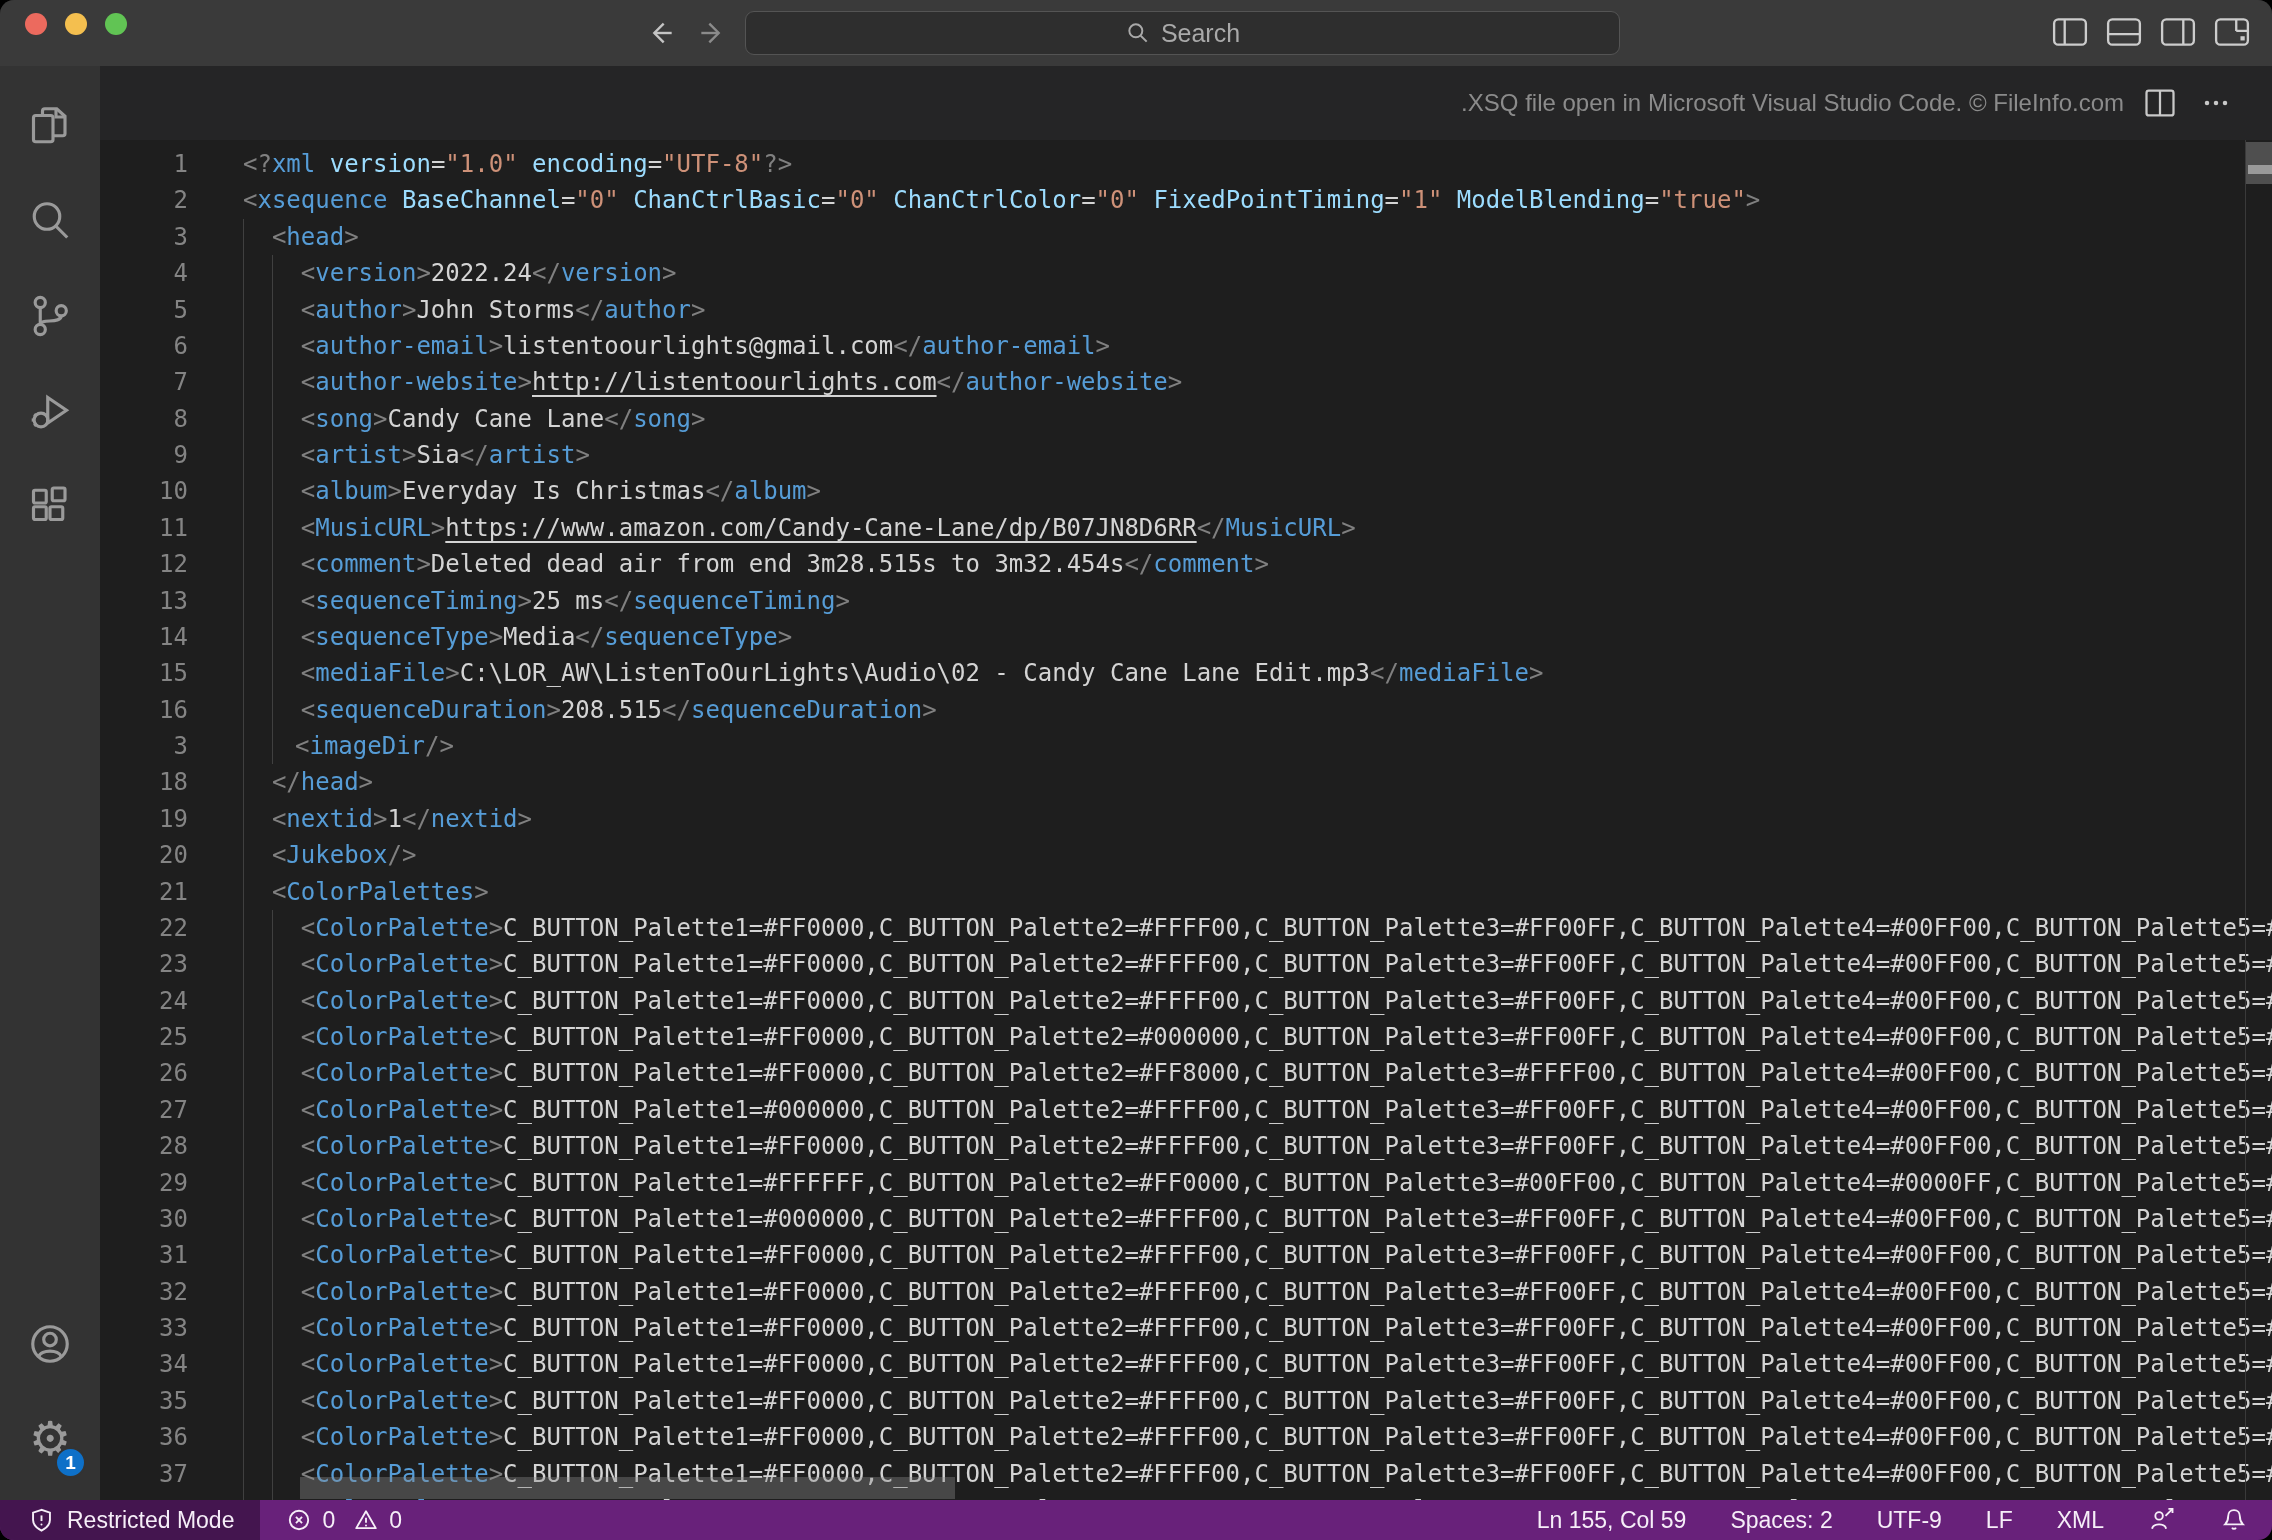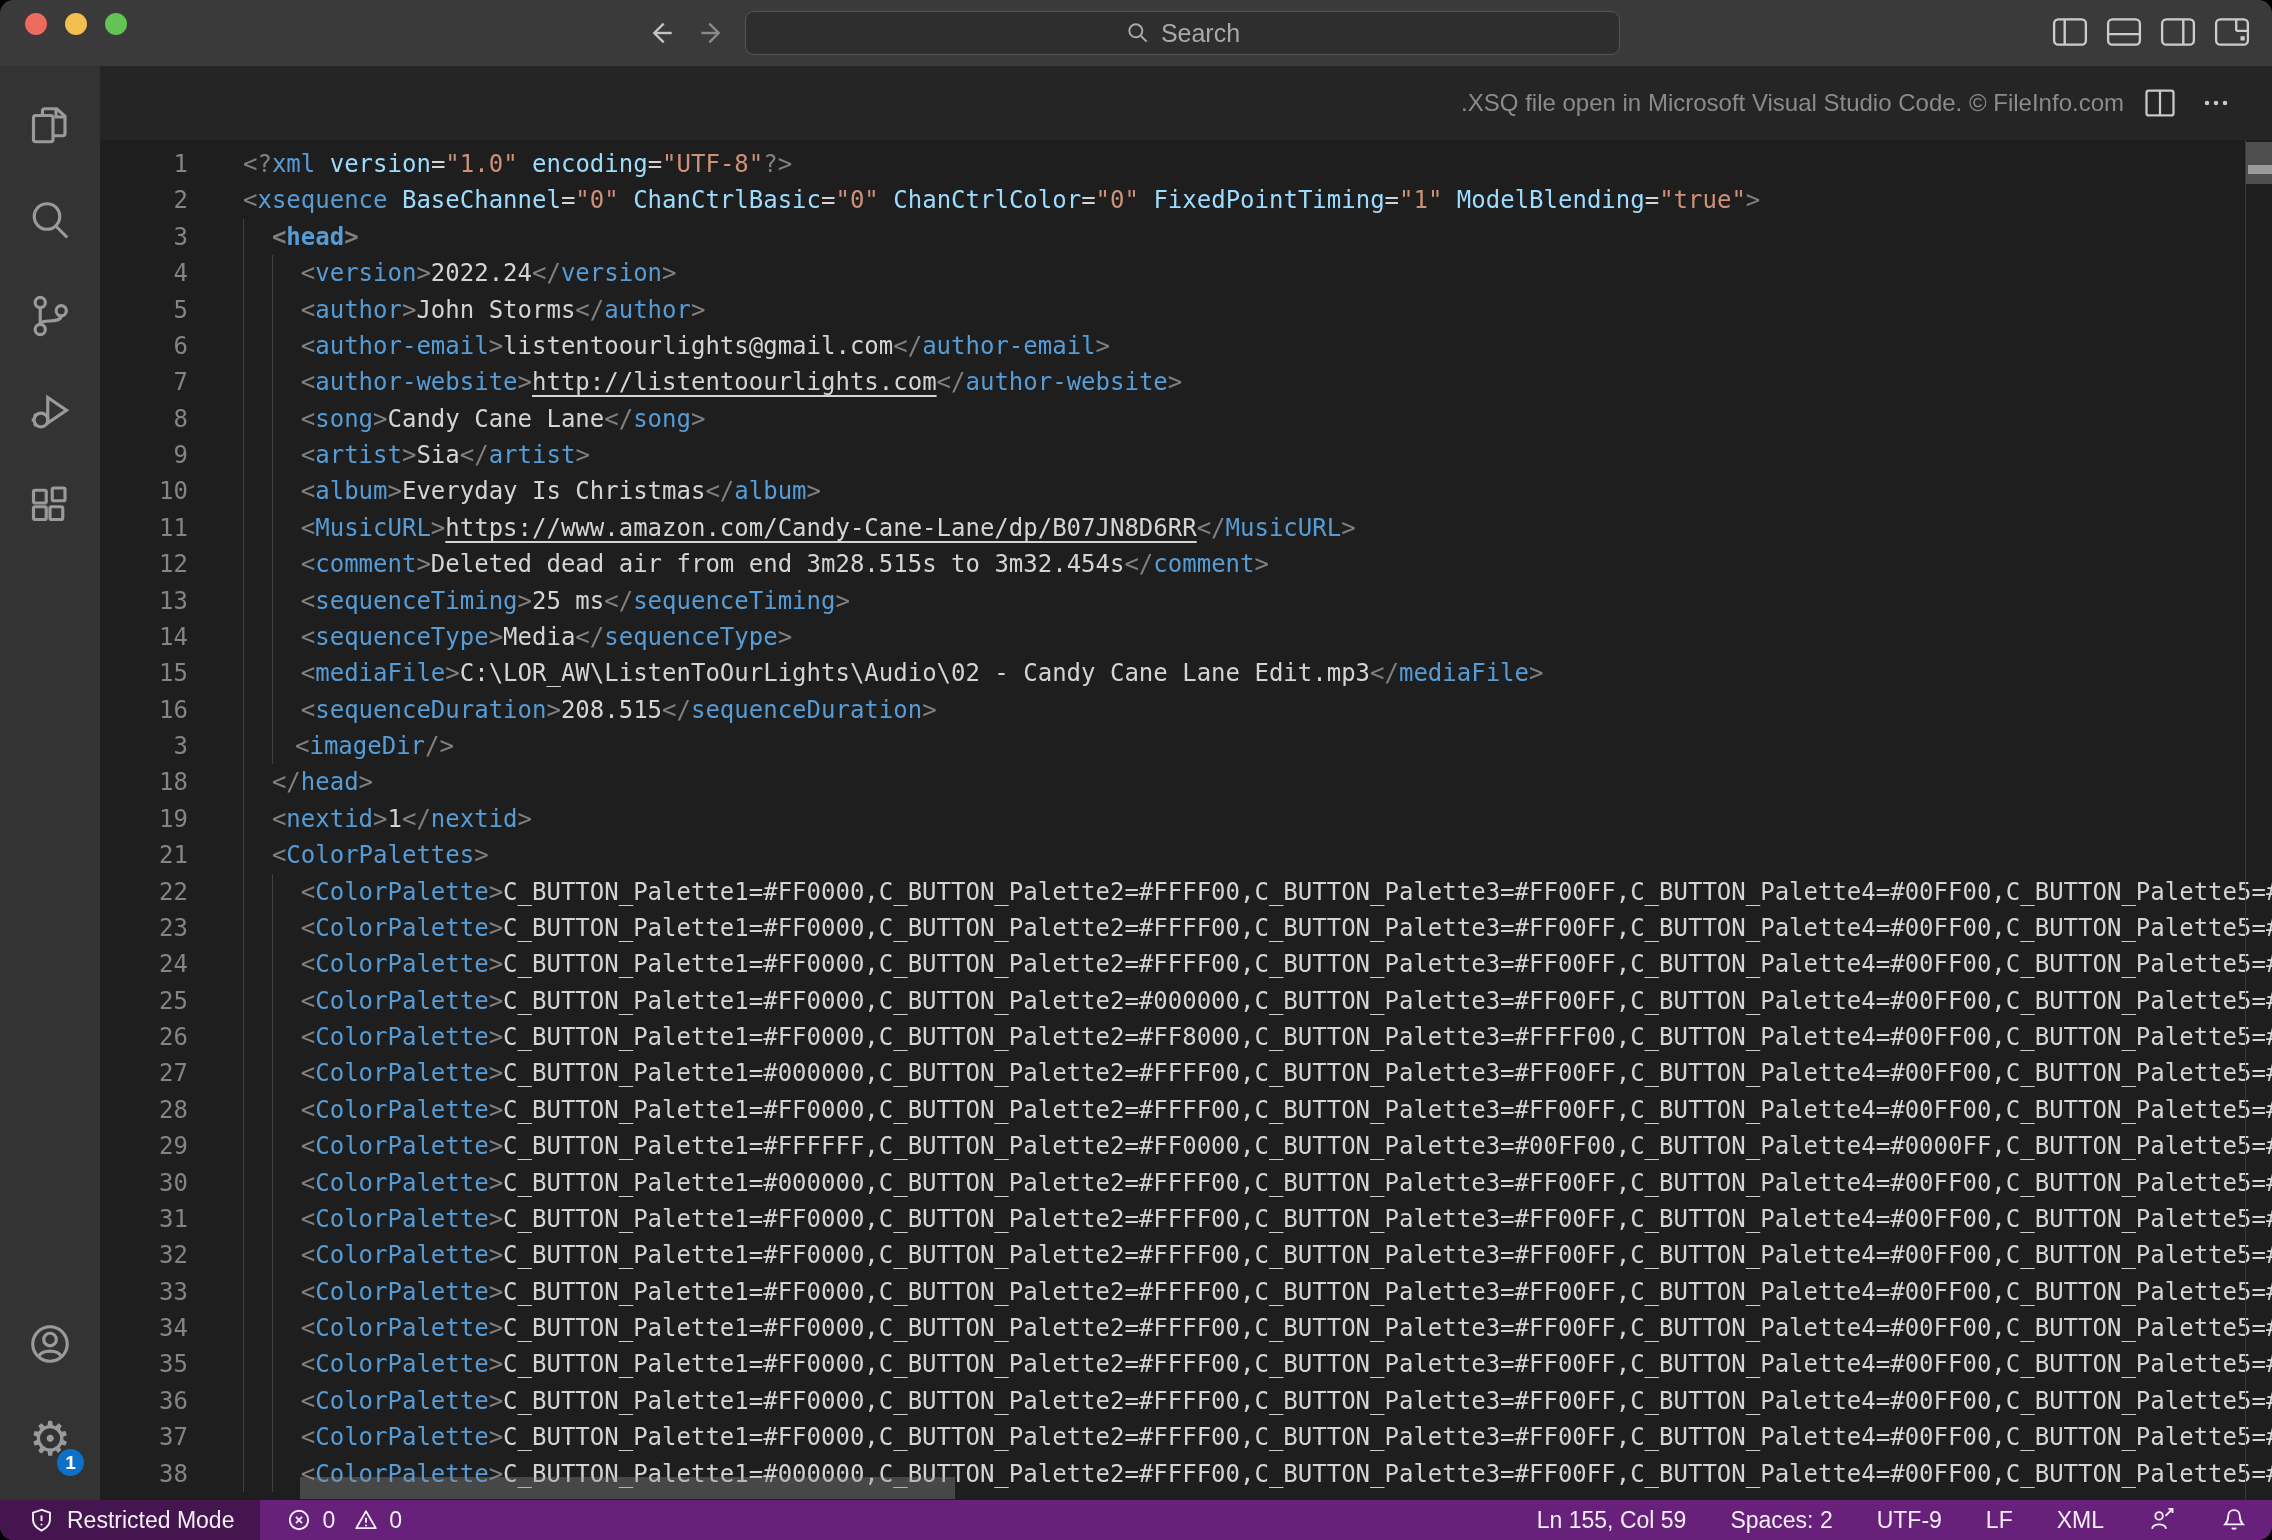--- a/index.html
+++ b/index.html
@@ -217,37 +217,38 @@
             <circle cx="24" cy="16" r="2"></circle>
         </svg>
       </span>
     </div>
   </div>
 
   <div class="editor">
     <div class="code" id="code-lines">
         <div class="code-line"><span class="ln">1</span><span class="lc" style="padding-left: 0px;"><span class="tk-p">&lt;?</span><span class="tk-t">xml</span><span class="tk-x"> </span><span class="tk-a">version</span><span class="tk-x">=</span><span class="tk-q">"1.0"</span><span class="tk-x"> </span><span class="tk-a">encoding</span><span class="tk-x">=</span><span class="tk-q">"UTF-8"</span><span class="tk-p">?&gt;</span></span></div>
         <div class="code-line"><span class="ln">2</span><span class="lc" style="padding-left: 0px;"><span class="tk-p">&lt;</span><span class="tk-t">xsequence</span><span class="tk-x"> </span><span class="tk-a">BaseChannel</span><span class="tk-x">=</span><span class="tk-q">"0"</span><span class="tk-x"> </span><span class="tk-a">ChanCtrlBasic</span><span class="tk-x">=</span><span class="tk-q">"0"</span><span class="tk-x"> </span><span class="tk-a">ChanCtrlColor</span><span class="tk-x">=</span><span class="tk-q">"0"</span><span class="tk-x"> </span><span class="tk-a">FixedPointTiming</span><span class="tk-x">=</span><span class="tk-q">"1"</span><span class="tk-x"> </span><span class="tk-a">ModelBlending</span><span class="tk-x">=</span><span class="tk-q">"true"</span><span class="tk-p">&gt;</span></span></div>
-        <div class="code-line"><span class="ln">3</span><span class="ig" style="left: 143px;"></span><span class="lc" style="padding-left: 28.9062px; font-weight: bold;"><span class="tk-p">&lt;</span><span class="tk-t">head</span><span class="tk-p">&gt;</span></span></div>
+        <div class="code-line"><span class="ln">3</span><span class="ig" style="left: 143px;"></span><span class="lc" style="padding-left: 28.9062px;"><span class="tk-p">&lt;</span><span class="tk-t">head</span><span class="tk-p">&gt;</span></span></div>
         <div class="code-line"><span class="ln">4</span><span class="ig" style="left: 143px;"></span><span class="ig" style="left: 171.906px;"></span><span class="lc" style="padding-left: 57.8124px;"><span class="tk-p">&lt;</span><span class="tk-t">version</span><span class="tk-p">&gt;</span><span class="tk-x">2022.24</span><span class="tk-p">&lt;/</span><span class="tk-t">version</span><span class="tk-p">&gt;</span></span></div>
         <div class="code-line"><span class="ln">5</span><span class="ig" style="left: 143px;"></span><span class="ig" style="left: 171.906px;"></span><span class="lc" style="padding-left: 57.8124px;"><span class="tk-p">&lt;</span><span class="tk-t">author</span><span class="tk-p">&gt;</span><span class="tk-x">John Storms</span><span class="tk-p">&lt;/</span><span class="tk-t">author</span><span class="tk-p">&gt;</span></span></div>
         <div class="code-line"><span class="ln">6</span><span class="ig" style="left: 143px;"></span><span class="ig" style="left: 171.906px;"></span><span class="lc" style="padding-left: 57.8124px;"><span class="tk-p">&lt;</span><span class="tk-t">author-email</span><span class="tk-p">&gt;</span><span class="tk-x">listentoourlights@gmail.com</span><span class="tk-p">&lt;/</span><span class="tk-t">author-email</span><span class="tk-p">&gt;</span></span></div>
         <div class="code-line"><span class="ln">7</span><span class="ig" style="left: 143px;"></span><span class="ig" style="left: 171.906px;"></span><span class="lc" style="padding-left: 57.8124px;"><span class="tk-p">&lt;</span><span class="tk-t">author-website</span><span class="tk-p">&gt;</span><span class="tk-u">http://listentoourlights.com</span><span class="tk-p">&lt;/</span><span class="tk-t">author-website</span><span class="tk-p">&gt;</span></span></div>
         <div class="code-line"><span class="ln">8</span><span class="ig" style="left: 143px;"></span><span class="ig" style="left: 171.906px;"></span><span class="lc" style="padding-left: 57.8124px;"><span class="tk-p">&lt;</span><span class="tk-t">song</span><span class="tk-p">&gt;</span><span class="tk-x">Candy Cane Lane</span><span class="tk-p">&lt;/</span><span class="tk-t">song</span><span class="tk-p">&gt;</span></span></div>
         <div class="code-line"><span class="ln">9</span><span class="ig" style="left: 143px;"></span><span class="ig" style="left: 171.906px;"></span><span class="lc" style="padding-left: 57.8124px;"><span class="tk-p">&lt;</span><span class="tk-t">artist</span><span class="tk-p">&gt;</span><span class="tk-x">Sia</span><span class="tk-p">&lt;/</span><span class="tk-t">artist</span><span class="tk-p">&gt;</span></span></div>
         <div class="code-line"><span class="ln">10</span><span class="ig" style="left: 143px;"></span><span class="ig" style="left: 171.906px;"></span><span class="lc" style="padding-left: 57.8124px;"><span class="tk-p">&lt;</span><span class="tk-t">album</span><span class="tk-p">&gt;</span><span class="tk-x">Everyday Is Christmas</span><span class="tk-p">&lt;/</span><span class="tk-t">album</span><span class="tk-p">&gt;</span></span></div>
         <div class="code-line"><span class="ln">11</span><span class="ig" style="left: 143px;"></span><span class="ig" style="left: 171.906px;"></span><span class="lc" style="padding-left: 57.8124px;"><span class="tk-p">&lt;</span><span class="tk-t">MusicURL</span><span class="tk-p">&gt;</span><span class="tk-u">https://www.amazon.com/Candy-Cane-Lane/dp/B07JN8D6RR</span><span class="tk-p">&lt;/</span><span class="tk-t">MusicURL</span><span class="tk-p">&gt;</span></span></div>
         <div class="code-line"><span class="ln">12</span><span class="ig" style="left: 143px;"></span><span class="ig" style="left: 171.906px;"></span><span class="lc" style="padding-left: 57.8124px;"><span class="tk-p">&lt;</span><span class="tk-t">comment</span><span class="tk-p">&gt;</span><span class="tk-x">Deleted dead air from end 3m28.515s to 3m32.454s</span><span class="tk-p">&lt;/</span><span class="tk-t">comment</span><span class="tk-p">&gt;</span></span></div>
         <div class="code-line"><span class="ln">13</span><span class="ig" style="left: 143px;"></span><span class="ig" style="left: 171.906px;"></span><span class="lc" style="padding-left: 57.8124px;"><span class="tk-p">&lt;</span><span class="tk-t">sequenceTiming</span><span class="tk-p">&gt;</span><span class="tk-x">25 ms</span><span class="tk-p">&lt;/</span><span class="tk-t">sequenceTiming</span><span class="tk-p">&gt;</span></span></div>
         <div class="code-line"><span class="ln">14</span><span class="ig" style="left: 143px;"></span><span class="ig" style="left: 171.906px;"></span><span class="lc" style="padding-left: 57.8124px;"><span class="tk-p">&lt;</span><span class="tk-t">sequenceType</span><span class="tk-p">&gt;</span><span class="tk-x">Media</span><span class="tk-p">&lt;/</span><span class="tk-t">sequenceType</span><span class="tk-p">&gt;</span></span></div>
         <div class="code-line"><span class="ln">15</span><span class="ig" style="left: 143px;"></span><span class="ig" style="left: 171.906px;"></span><span class="lc" style="padding-left: 57.8124px;"><span class="tk-p">&lt;</span><span class="tk-t">mediaFile</span><span class="tk-p">&gt;</span><span class="tk-x">C:\LOR_AW\ListenToOurLights\Audio\02 - Candy Cane Lane Edit.mp3</span><span class="tk-p">&lt;/</span><span class="tk-t">mediaFile</span><span class="tk-p">&gt;</span></span></div>
         <div class="code-line"><span class="ln">16</span><span class="ig" style="left: 143px;"></span><span class="ig" style="left: 171.906px;"></span><span class="lc" style="padding-left: 57.8124px;"><span class="tk-p">&lt;</span><span class="tk-t">sequenceDuration</span><span class="tk-p">&gt;</span><span class="tk-x">208.515</span><span class="tk-p">&lt;/</span><span class="tk-t">sequenceDuration</span><span class="tk-p">&gt;</span></span></div>
         <div class="code-line"><span class="ln">3</span><span class="ig" style="left: 143px;"></span><span class="ig" style="left: 171.906px;"></span><span class="lc" style="padding-left: 52px;"><span class="tk-p">&lt;</span><span class="tk-t">imageDir</span><span class="tk-p">/&gt;</span></span></div>
         <div class="code-line"><span class="ln">18</span><span class="ig" style="left: 143px;"></span><span class="lc" style="padding-left: 28.9062px;"><span class="tk-p">&lt;/</span><span class="tk-t">head</span><span class="tk-p">&gt;</span></span></div>
         <div class="code-line"><span class="ln">19</span><span class="ig" style="left: 143px;"></span><span class="lc" style="padding-left: 28.9062px;"><span class="tk-p">&lt;</span><span class="tk-t">nextid</span><span class="tk-p">&gt;</span><span class="tk-x">1</span><span class="tk-p">&lt;/</span><span class="tk-t">nextid</span><span class="tk-p">&gt;</span></span></div>
+        <div class="code-line"><span class="ln">20</span><span class="ig" style="left: 143px;"></span><span class="lc" style="padding-left: 28.9062px;"><span class="tk-p">&lt;</span><span class="tk-t">Jukebox</span><span class="tk-p">/&gt;</span></span></div>
         <div class="code-line"><span class="ln">21</span><span class="ig" style="left: 143px;"></span><span class="lc" style="padding-left: 28.9062px;"><span class="tk-p">&lt;</span><span class="tk-t">ColorPalettes</span><span class="tk-p">&gt;</span></span></div>
         <div class="code-line"><span class="ln">22</span><span class="ig" style="left: 143px;"></span><span class="ig" style="left: 171.906px;"></span><span class="lc" style="padding-left: 57.8124px;"><span class="tk-p">&lt;</span><span class="tk-t">ColorPalette</span><span class="tk-p">&gt;</span><span class="tk-x">C_BUTTON_Palette1=#FF0000,C_BUTTON_Palette2=#FFFF00,C_BUTTON_Palette3=#FF00FF,C_BUTTON_Palette4=#00FF00,C_BUTTON_Palette5=#</span></span></div>
         <div class="code-line"><span class="ln">23</span><span class="ig" style="left: 143px;"></span><span class="ig" style="left: 171.906px;"></span><span class="lc" style="padding-left: 57.8124px;"><span class="tk-p">&lt;</span><span class="tk-t">ColorPalette</span><span class="tk-p">&gt;</span><span class="tk-x">C_BUTTON_Palette1=#FF0000,C_BUTTON_Palette2=#FFFF00,C_BUTTON_Palette3=#FF00FF,C_BUTTON_Palette4=#00FF00,C_BUTTON_Palette5=#</span></span></div>
         <div class="code-line"><span class="ln">24</span><span class="ig" style="left: 143px;"></span><span class="ig" style="left: 171.906px;"></span><span class="lc" style="padding-left: 57.8124px;"><span class="tk-p">&lt;</span><span class="tk-t">ColorPalette</span><span class="tk-p">&gt;</span><span class="tk-x">C_BUTTON_Palette1=#FF0000,C_BUTTON_Palette2=#FFFF00,C_BUTTON_Palette3=#FF00FF,C_BUTTON_Palette4=#00FF00,C_BUTTON_Palette5=#</span></span></div>
         <div class="code-line"><span class="ln">25</span><span class="ig" style="left: 143px;"></span><span class="ig" style="left: 171.906px;"></span><span class="lc" style="padding-left: 57.8124px;"><span class="tk-p">&lt;</span><span class="tk-t">ColorPalette</span><span class="tk-p">&gt;</span><span class="tk-x">C_BUTTON_Palette1=#FF0000,C_BUTTON_Palette2=#000000,C_BUTTON_Palette3=#FF00FF,C_BUTTON_Palette4=#00FF00,C_BUTTON_Palette5=#</span></span></div>
         <div class="code-line"><span class="ln">26</span><span class="ig" style="left: 143px;"></span><span class="ig" style="left: 171.906px;"></span><span class="lc" style="padding-left: 57.8124px;"><span class="tk-p">&lt;</span><span class="tk-t">ColorPalette</span><span class="tk-p">&gt;</span><span class="tk-x">C_BUTTON_Palette1=#FF0000,C_BUTTON_Palette2=#FF8000,C_BUTTON_Palette3=#FFFF00,C_BUTTON_Palette4=#00FF00,C_BUTTON_Palette5=#</span></span></div>
         <div class="code-line"><span class="ln">27</span><span class="ig" style="left: 143px;"></span><span class="ig" style="left: 171.906px;"></span><span class="lc" style="padding-left: 57.8124px;"><span class="tk-p">&lt;</span><span class="tk-t">ColorPalette</span><span class="tk-p">&gt;</span><span class="tk-x">C_BUTTON_Palette1=#000000,C_BUTTON_Palette2=#FFFF00,C_BUTTON_Palette3=#FF00FF,C_BUTTON_Palette4=#00FF00,C_BUTTON_Palette5=#</span></span></div>
         <div class="code-line"><span class="ln">28</span><span class="ig" style="left: 143px;"></span><span class="ig" style="left: 171.906px;"></span><span class="lc" style="padding-left: 57.8124px;"><span class="tk-p">&lt;</span><span class="tk-t">ColorPalette</span><span class="tk-p">&gt;</span><span class="tk-x">C_BUTTON_Palette1=#FF0000,C_BUTTON_Palette2=#FFFF00,C_BUTTON_Palette3=#FF00FF,C_BUTTON_Palette4=#00FF00,C_BUTTON_Palette5=#</span></span></div>
         <div class="code-line"><span class="ln">29</span><span class="ig" style="left: 143px;"></span><span class="ig" style="left: 171.906px;"></span><span class="lc" style="padding-left: 57.8124px;"><span class="tk-p">&lt;</span><span class="tk-t">ColorPalette</span><span class="tk-p">&gt;</span><span class="tk-x">C_BUTTON_Palette1=#FFFFFF,C_BUTTON_Palette2=#FF0000,C_BUTTON_Palette3=#00FF00,C_BUTTON_Palette4=#0000FF,C_BUTTON_Palette5=#</span></span></div>
         <div class="code-line"><span class="ln">30</span><span class="ig" style="left: 143px;"></span><span class="ig" style="left: 171.906px;"></span><span class="lc" style="padding-left: 57.8124px;"><span class="tk-p">&lt;</span><span class="tk-t">ColorPalette</span><span class="tk-p">&gt;</span><span class="tk-x">C_BUTTON_Palette1=#000000,C_BUTTON_Palette2=#FFFF00,C_BUTTON_Palette3=#FF00FF,C_BUTTON_Palette4=#00FF00,C_BUTTON_Palette5=#</span></span></div>

